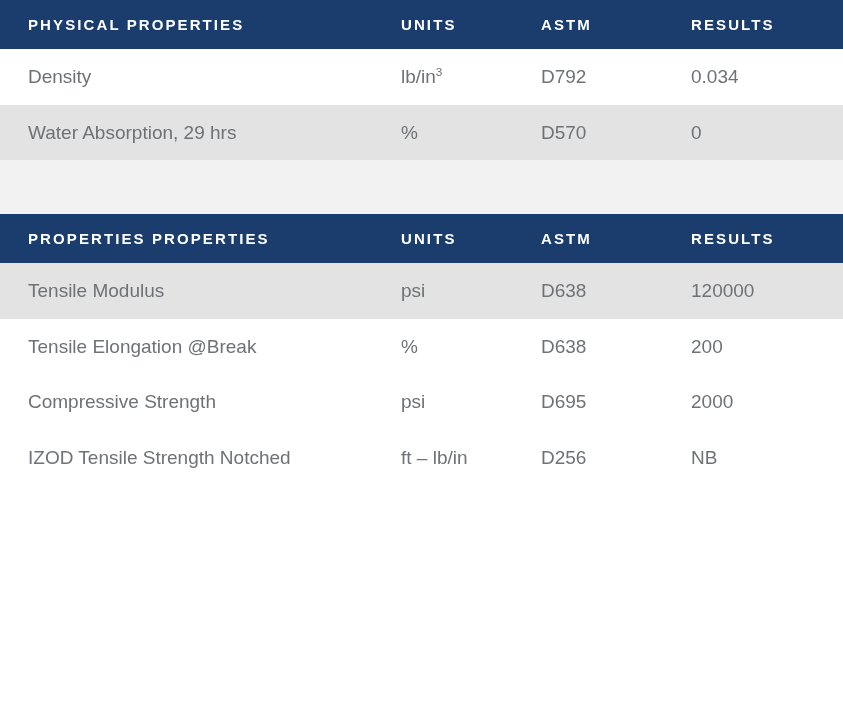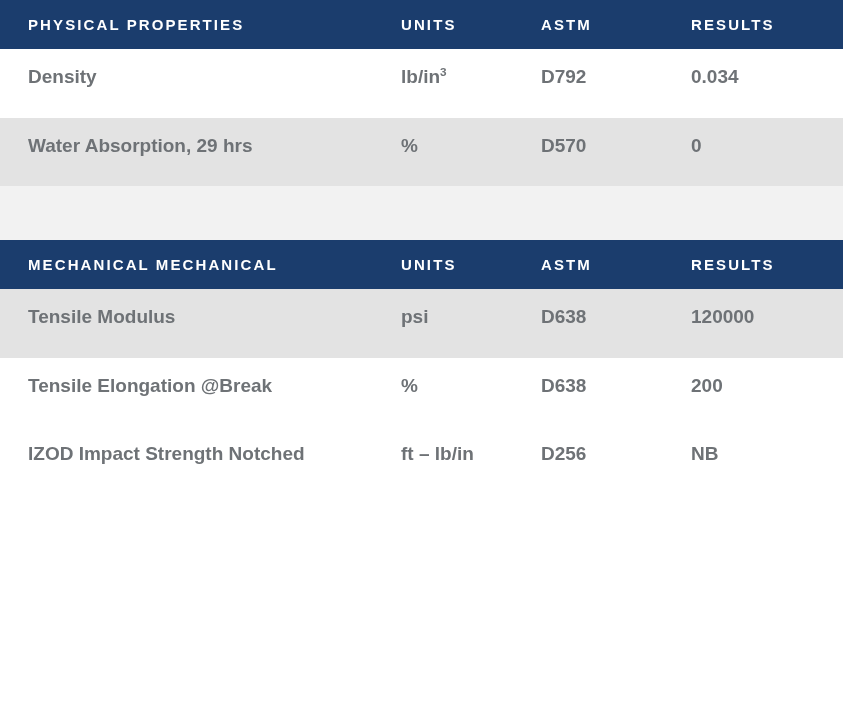--- a/index.html
+++ b/index.html
@@ -43,24 +43,23 @@
     white-space: nowrap;
   }
   thead th.th-name { padding-left: 28px; }
   thead th.th-units,
   thead th.th-astm,
   thead th.th-res { padding-left: 6px; }
 
   tbody td {
     font-size: 19px;
     color: #6e7276;
-    padding: 14px 0 27px 0;
+    padding: 14px 0 14px 0;
     vertical-align: middle;
     line-height: 1.45;
-    font-weight: bold;
   }
   tbody td.td-name { padding-left: 28px; color: #6e7276; }
   tbody td.td-units,
   tbody td.td-astm,
   tbody td.td-res { padding-left: 6px; }
 
   tbody tr.row-alt td {
     background: #e3e3e3;
   }
   tbody tr.row-plain td {
@@ -120,41 +119,47 @@
   <div class="tbl-wrap">
     <table class="prop-table">
       <colgroup>
         <col class="c-name">
           <col class="c-units">
           <col class="c-astm">
           <col class="c-res">
       </colgroup>
       <thead>
         <tr class="header-row">
-          <th class="th-name">MECHANICAL MECHANICAL</th>
+          <th class="th-name">PROPERTIES PROPERTIES</th>
           <th class="th-units">UNITS</th>
           <th class="th-astm">ASTM</th>
           <th class="th-res">RESULTS</th>
         </tr>
       </thead>
       <tbody>
         <tr class="row-alt">
           <td class="td-name">Tensile Modulus</td>
           <td class="td-units">psi</td>
           <td class="td-astm">D638</td>
           <td class="td-res">120000</td>
         </tr>
         <tr class="row-plain">
           <td class="td-name">Tensile Elongation @Break</td>
           <td class="td-units">%</td>
           <td class="td-astm">D638</td>
           <td class="td-res">200</td>
         </tr>
         <tr class="row-plain">
-          <td class="td-name">IZOD Impact Strength Notched</td>
+          <td class="td-name">Compressive Strength</td>
+          <td class="td-units">psi</td>
+          <td class="td-astm">D695</td>
+          <td class="td-res">2000</td>
+        </tr>
+        <tr class="row-plain">
+          <td class="td-name">IZOD Tensile Strength Notched</td>
           <td class="td-units">ft – lb/in</td>
           <td class="td-astm">D256</td>
           <td class="td-res">NB</td>
         </tr>
       </tbody>
     </table>
   </div>
 
   <div class="bottom-strip"></div>
 </div>

